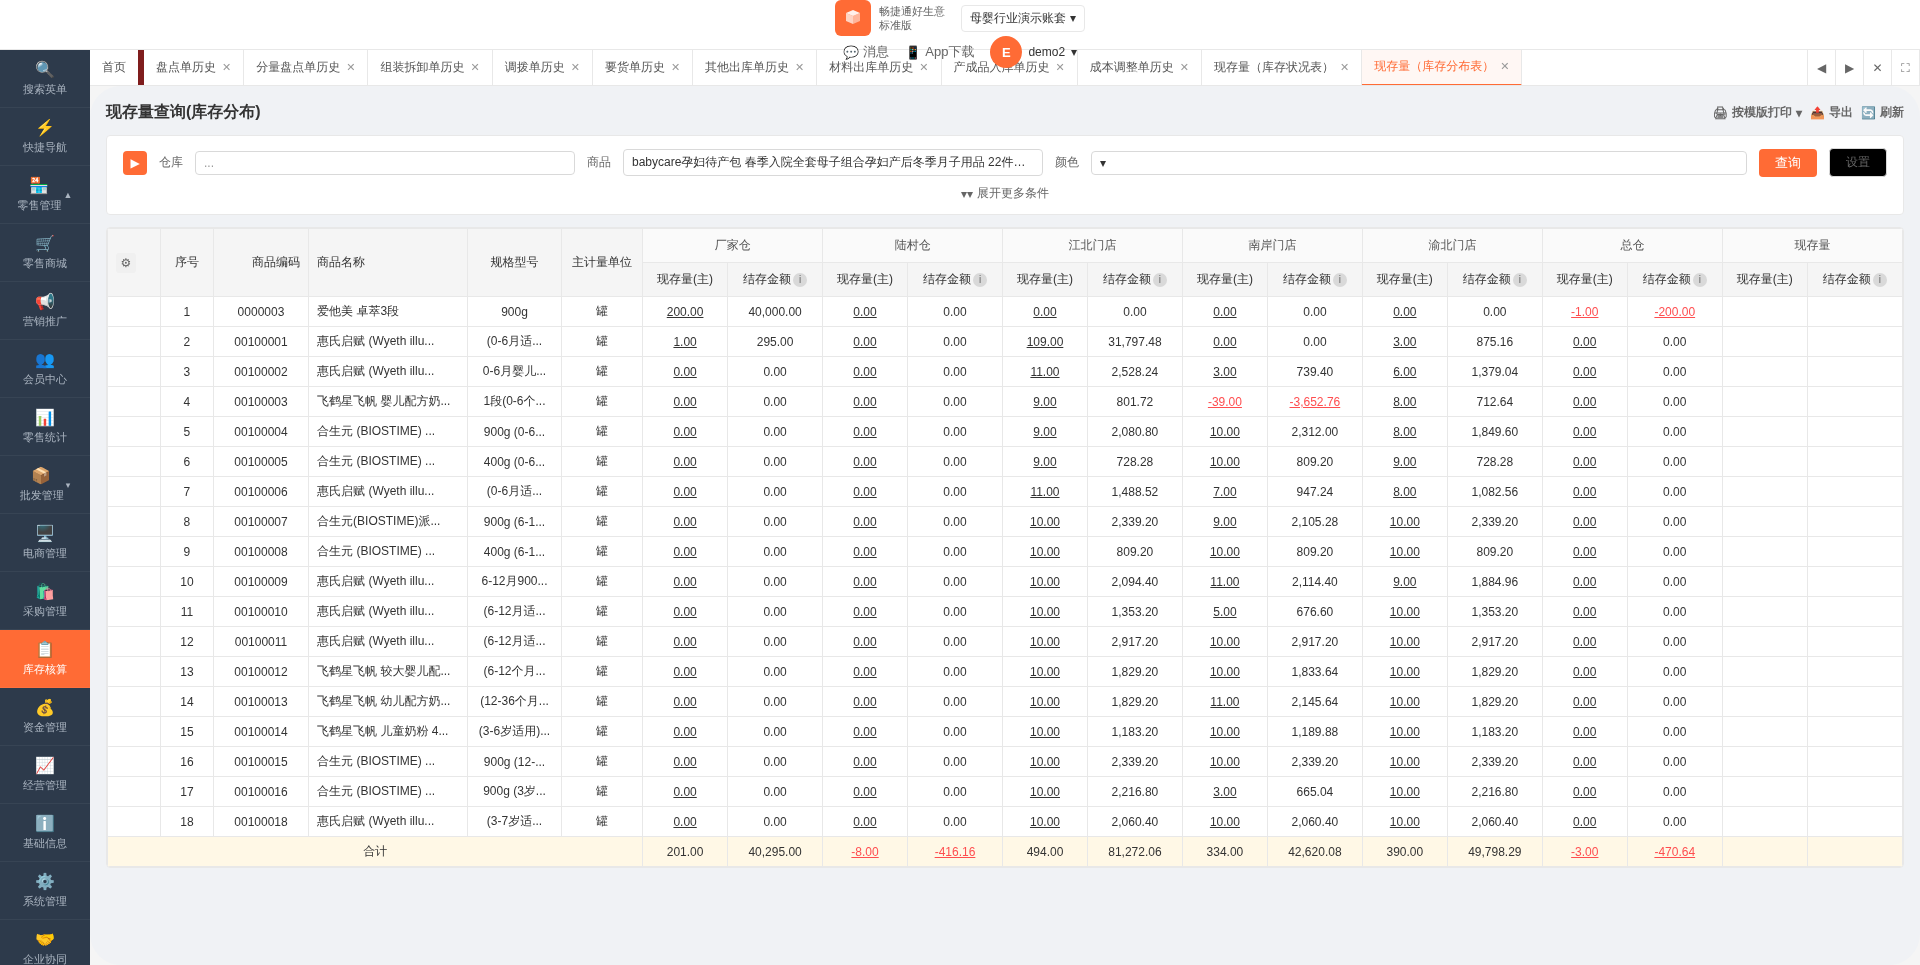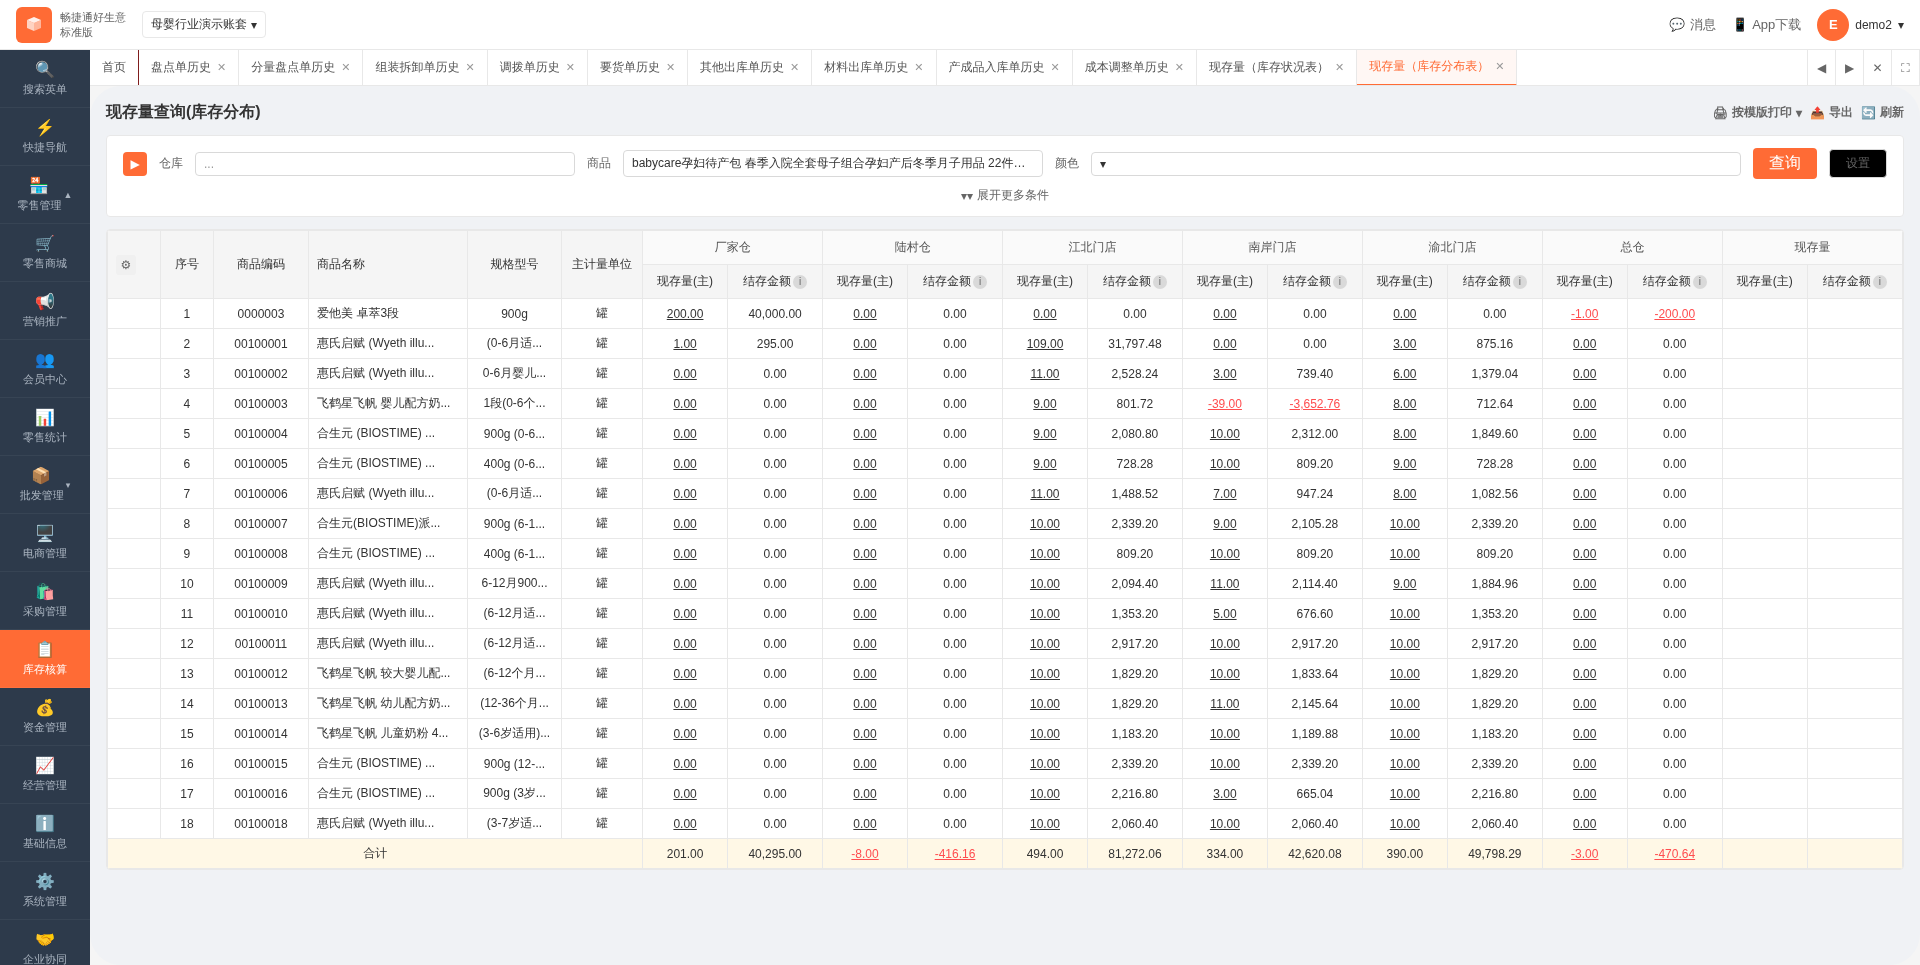--- a/index.html
+++ b/index.html
@@ -10,20 +10,21 @@
       height: 50px;
       background: #fff;
       display: flex;
       align-items: center;
       justify-content: space-between;
       padding: 0 16px;
       border-bottom: 1px solid #e8e8e8;
       position: fixed;
       top: 0; left: 0; right: 0;
       z-index: 100;
+      flex-direction: column;
     }
     .logo-area {
       display: flex;
       align-items: center;
       gap: 8px;
     }
     .logo-icon {
       width: 36px; height: 36px;
       background: #ff6b35;
       border-radius: 6px;
@@ -74,21 +75,21 @@
       color: #ff6b35;
       border-bottom: 2px solid #ff6b35;
     }
     .tab-item .tab-close {
       color: #999; font-size: 11px; margin-left: 2px;
     }
     .tab-home {
       padding: 0 12px;
       color: #555;
       cursor: pointer;
-      border-right: 1px solid #7f1d1d;
+      border-right: 6px solid #7f1d1d;
       height: 36px;
       display: flex; align-items: center;
     }
     .tab-nav-btns {
       display: flex; align-items: center; margin-left: auto;
       border-left: 1px solid #e8e8e8;
     }
     .tab-nav-btn {
       width: 28px; height: 36px;
       display: flex; align-items: center; justify-content: center;
@@ -185,21 +186,21 @@
       font-size: 12px;
       background: #fff;
     }
     .search-btn {
       background: #ff6b35;
       color: white;
       border: none;
       border-radius: 4px;
       padding: 5px 16px;
       cursor: pointer;
-      font-size: 16px;
+      font-size: 13px;
     }
     .setting-btn {
       background: #000000;
       color: #666;
       border: 1px solid #d9d9d9;
       border-radius: 4px;
       padding: 5px 16px;
       cursor: pointer;
       font-size: 12px;
     }
@@ -269,21 +270,21 @@
       justify-content: center;
       width: 14px; height: 14px;
       border-radius: 50%;
       background: #d9d9d9;
       color: #666;
       font-size: 10px;
       cursor: pointer;
       margin-left: 2px;
     }
     .col-narrow { width: 50px; }
-    .col-code { width: 90px; }
+    .col-code { width: 90px; text-align: right; }
     .col-name { width: 130px; text-align: left !important; }
     .col-spec { width: 80px; }
     .col-unit { width: 70px; }
     .col-num { width: 80px; }
     .col-amount { width: 90px; }
 
     
     ::-webkit-scrollbar { width: 6px; height: 6px; }
     ::-webkit-scrollbar-track { background: #f1f1f1; }
     ::-webkit-scrollbar-thumb { background: #ccc; border-radius: 3px; }

